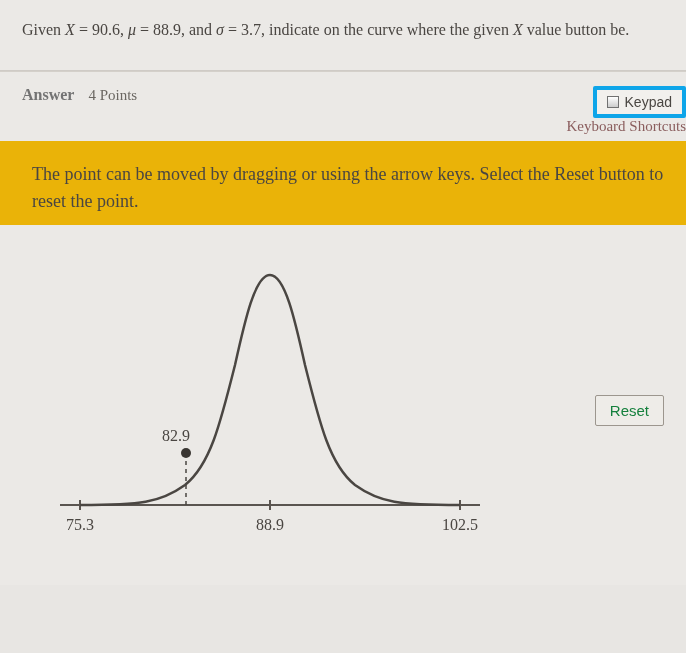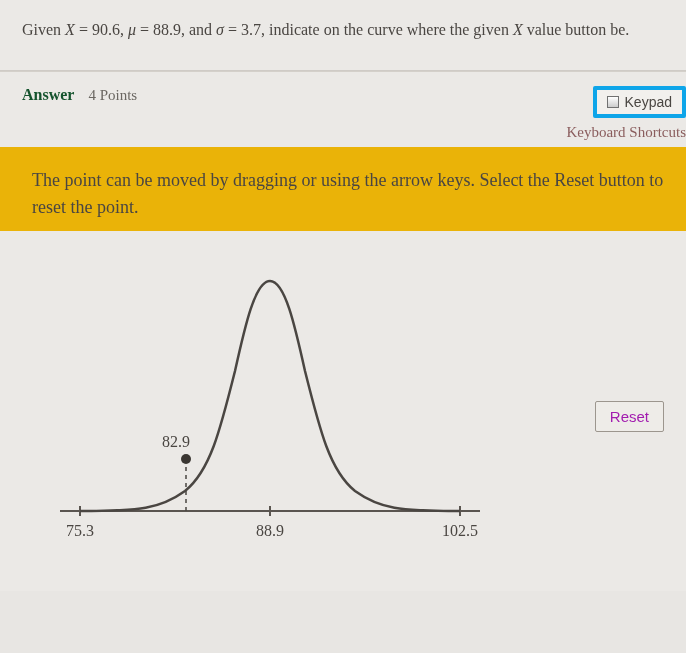--- a/index.html
+++ b/index.html
@@ -23,51 +23,51 @@
   }
   .math { font-style: italic; font-family: 'Times New Roman', serif; }
   .answer-header {
     display: flex;
     justify-content: space-between;
     align-items: flex-start;
     padding: 14px 0 6px 22px;
     background: #ebe9e6;
   }
   .answer-header-left { display:flex; align-items:baseline; gap:14px; }
-  .answer-label { font-weight: 700; font-size: 16px; color:#14532d; }
+  .answer-label { font-weight: 700; font-size: 16px; color:#737373; }
   .points-label { font-size: 15px; color:#6b6762; }
   .answer-header-right { text-align:right; }
   .keypad-btn {
     display:inline-flex; align-items:center; gap:6px;
     border:4px solid #0ea5e9; background:#f2f0ed;
     padding:4px 10px; font-size:14px; color:#4a4642;
     border-radius:2px; cursor:pointer;
   }
   .keypad-icon { width:12px; height:12px; border:1px solid #717171; background:linear-gradient(#fff,#ccc); display:inline-block;}
   .kb-shortcuts {
-    font-size:15px; color:#8a5d5d; margin-top:6px; padding-right:0;
+    font-size:15px; color:#8a5d5d; padding-right:0;
   }
   .instructions {
     padding: 20px 22px 10px 32px;
     font-size:18px; line-height:1.5; color:#4a4642;
     background:#eab308;
   }
   .chart-wrap {
     position:relative;
     padding: 20px 30px 30px 40px;
     background:#ebe9e6;
     height: 360px;
   }
   svg.curve { width: 460px; height: 300px; display:block; }
   .axis-label { font-size:16px; fill:#4a4642; font-family: Georgia, serif; }
   .point-label { font-size:16px; fill:#4a4642; font-family: Georgia, serif; }
   .reset-btn {
     position:absolute; right:22px; top:170px;
     border:1px solid #9c968e; background:#eeece8;
-    padding:6px 14px; font-size:15px; color:#a21caf;
+    padding:6px 14px; font-size:15px; color:#15803d;
     border-radius:2px; cursor:pointer;
     font-family: Arial, sans-serif;
   }
   .divider { height:1px; background:#d4d0ca; margin:0; }
 </style>
 </head>
 <body>
 
 <div class="question-panel">
   <p class="question-text">

